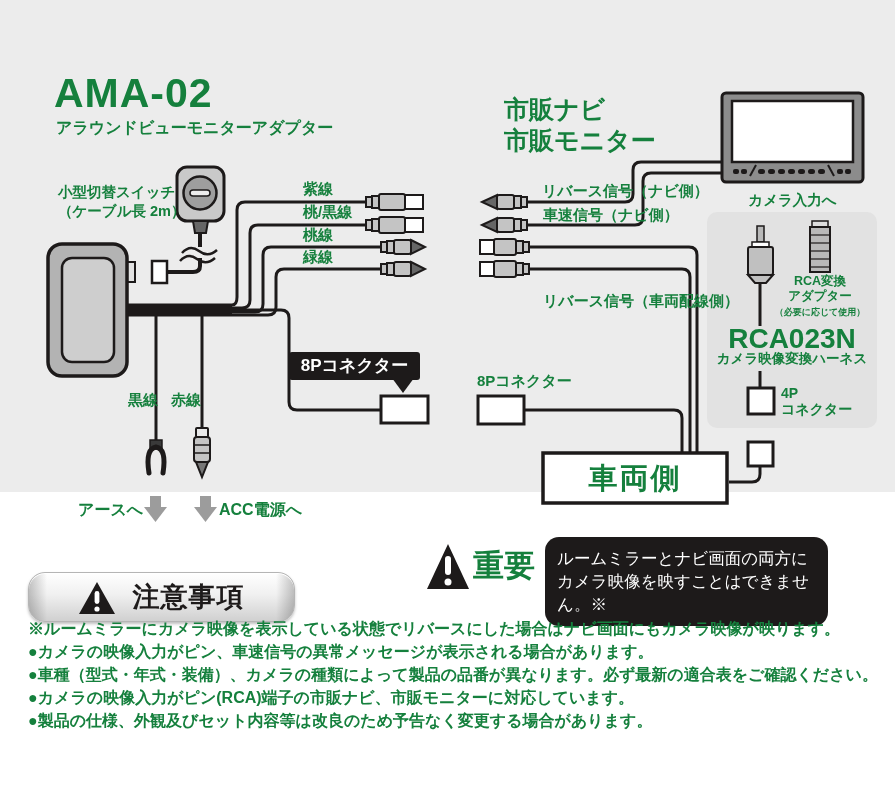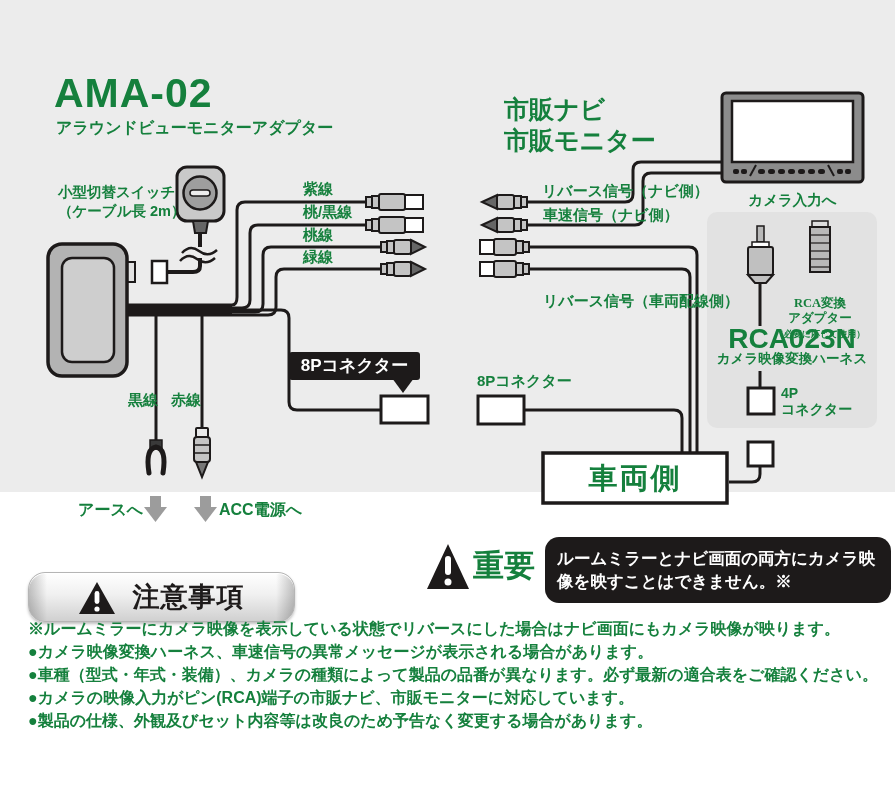--- a/index.html
+++ b/index.html
@@ -5,23 +5,23 @@
   html,body{margin:0;padding:0;background:#fff;}
   #canvas{
     position:relative;width:895px;height:795px;overflow:hidden;background:#fff;
     font-family:"Liberation Sans",sans-serif;color:#1d1a1a;
   }
   #wiring-svg{position:absolute;left:0;top:0;z-index:1;}
   .t{position:absolute;z-index:2;color:#15803d;font-weight:700;white-space:nowrap;line-height:1.2;}
   .center{display:flex;align-items:center;justify-content:center;text-align:center;}
   .bubble-text{display:flex;align-items:center;justify-content:center;color:#fff;}
   #important-message{
-    position:absolute;z-index:2;left:545px;top:537px;width:346px;box-sizing:border-box;
+    position:absolute;z-index:2;left:545px;top:537px;width:283px;box-sizing:border-box;
     background:#1d1a1a;color:#fff;border-radius:14px;padding:10px 12px;
-    font-size:16.5px;font-weight:700;line-height:1.4;white-space:normal;
+    font-size:16.5px;font-weight:400;line-height:1.4;white-space:normal;
   }
   #notice-banner{
     position:absolute;z-index:2;left:28px;top:572px;width:267px;height:50px;box-sizing:border-box;
     border-radius:17px;border:1px solid #b5b5b5;
     background:
       linear-gradient(90deg,rgba(0,0,0,.22),rgba(255,255,255,0) 18px,rgba(255,255,255,0) calc(100% - 18px),rgba(0,0,0,.22)),
       linear-gradient(180deg,#ffffff,#f0f0f0 45%,#d0d0d0);
     box-shadow:0 2px 3px rgba(0,0,0,.25), inset 0 1px 0 #fff;
     display:flex;align-items:center;justify-content:center;gap:18px;
   }
@@ -234,21 +234,21 @@
     <span>市販ナビ</span><br>
     <span>市販モニター</span>
   </div>
 
   <div class="t" style="left:542px;top:182px;font-size:15px;">リバース信号（ナビ側）</div>
   <div class="t" style="left:543px;top:206px;font-size:15px;">車速信号（ナビ側）</div>
   <div class="t" style="left:543px;top:252px;font-size:15px;margin-top:40px;">リバース信号（車両配線側）</div>
 
   <div class="t center" style="left:722px;top:192px;width:141px;font-size:14.5px;">カメラ入力へ</div>
 
-  <div class="t center" style="left:772px;top:296px;width:96px;font-size:12.5px;line-height:1.2;display:block;text-align:center;font-family:Liberation Serif, serif;">
+  <div class="t center" style="left:772px;top:274px;width:96px;font-size:12.5px;line-height:1.2;display:block;text-align:center;">
     <span>RCA変換</span><br>
     <span>アダプター</span><br>
     <span style="font-size:9px;">（必要に応じて使用）</span>
   </div>
 
   <div class="t" style="left:707px;top:322px;width:170px;text-align:center;font-size:28px;font-weight:900;">RCA023N</div>
   <div class="t" style="left:707px;top:351px;width:170px;text-align:center;font-size:13.5px;">カメラ映像変換ハーネス</div>
 
   <div class="t" style="left:781px;top:385px;font-size:14px;line-height:1.15;">
     <span>4P</span><br>
@@ -265,18 +265,18 @@
   <div id="notice-banner">
     <svg width="36" height="33" viewBox="0 0 36 33">
       <polygon points="18,1 0,33 36,33" fill="#1d1a1a"></polygon>
       <rect x="15.6" y="10" width="4.8" height="13" rx="2.4" fill="#fff"></rect>
       <circle cx="18" cy="28" r="2.6" fill="#fff"></circle>
     </svg>
     <span class="banner-label">注意事項</span>
   </div>
 
   <div class="t note-line" style="left:28px;top:619px;">※ルームミラーにカメラ映像を表示している状態でリバースにした場合はナビ画面にもカメラ映像が映ります。</div>
-  <div class="t note-line" style="left:28px;top:642px;">●カメラ映像変換ハーネス、車速信号の異常メッセージが表示される場合があります。</div>
+  <div class="t note-line" style="left:28px;top:642px;">●カメラの映像入力がピン、車速信号の異常メッセージが表示される場合があります。</div>
   <div class="t note-line" style="left:28px;top:665px;">●車種（型式・年式・装備）、カメラの種類によって製品の品番が異なります。必ず最新の適合表をご確認ください。</div>
   <div class="t note-line" style="left:28px;top:688px;">●カメラの映像入力がピン(RCA)端子の市販ナビ、市販モニターに対応しています。</div>
   <div class="t note-line" style="left:28px;top:711px;">●製品の仕様、外観及びセット内容等は改良のため予告なく変更する場合があります。</div>
 
 </div>
 
 </body></html>

